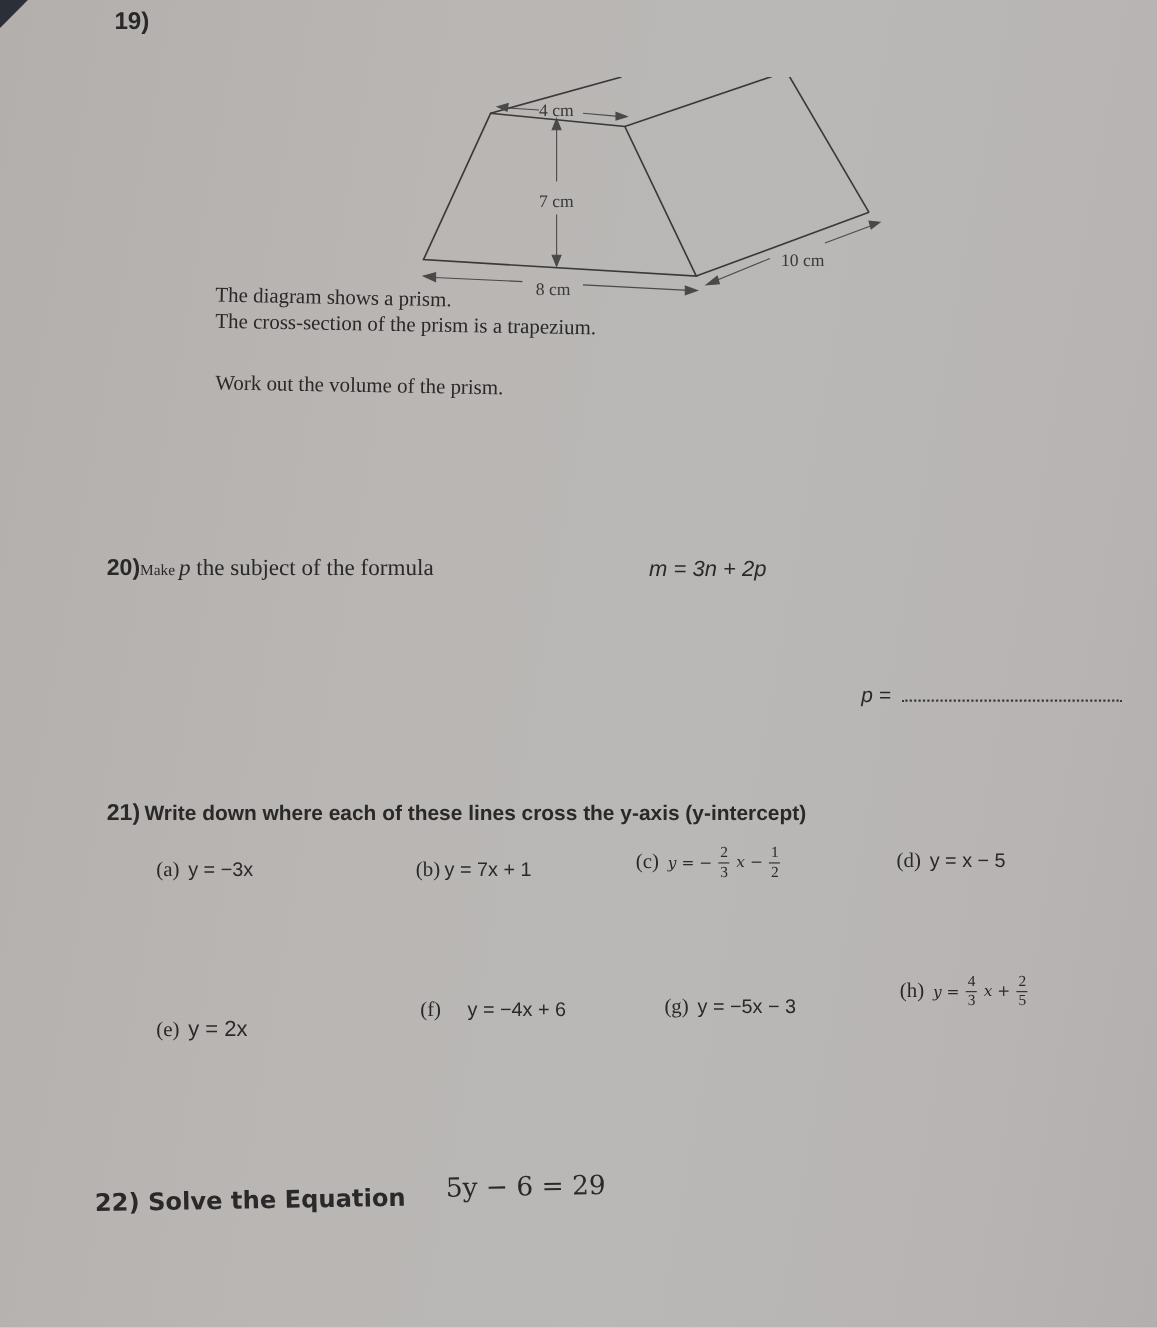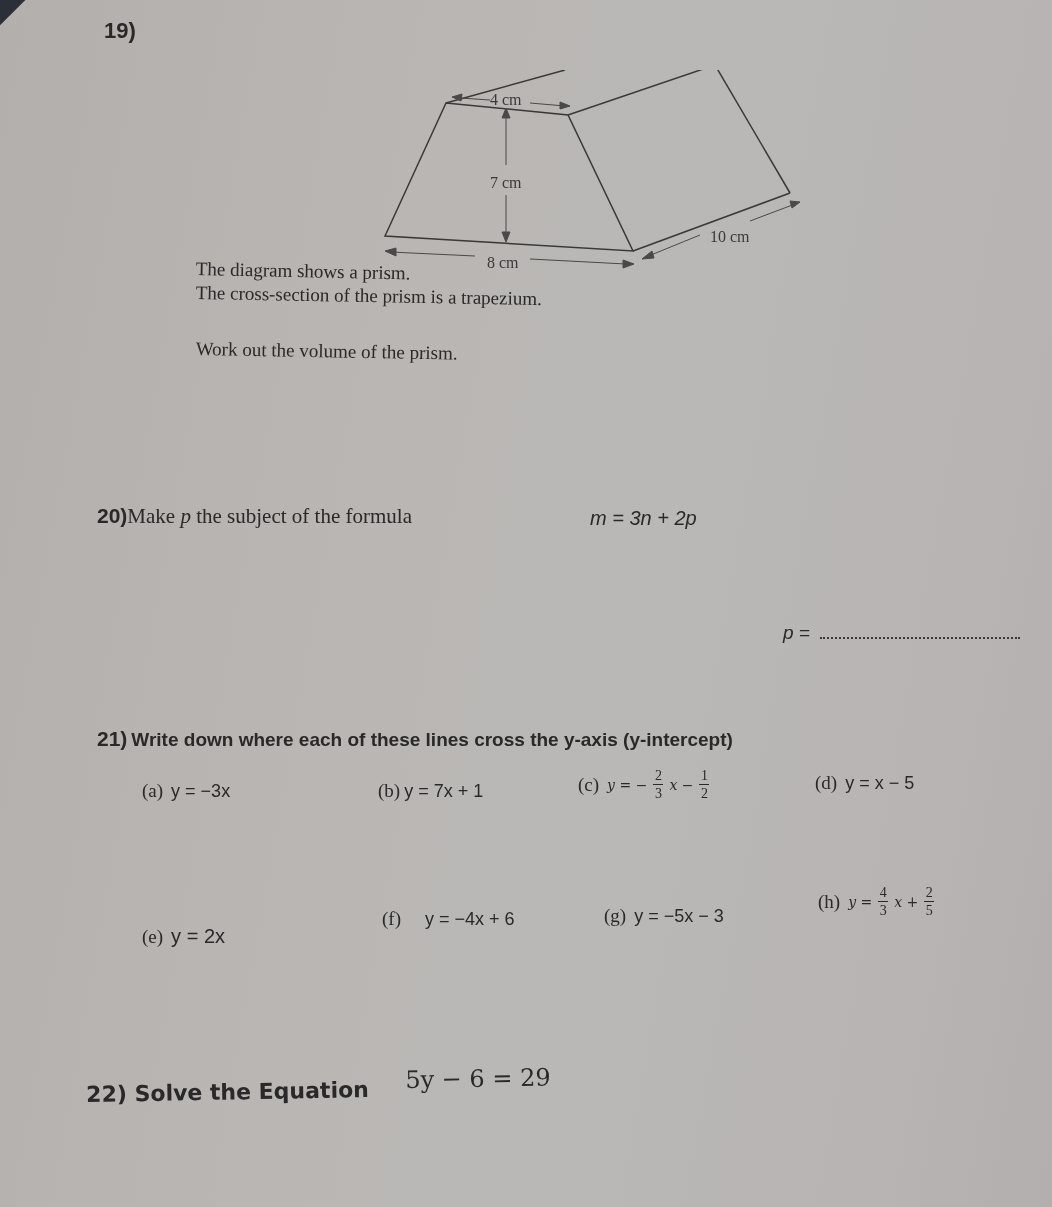--- a/index.html
+++ b/index.html
@@ -22,21 +22,21 @@
   .frac { display: inline-flex; flex-direction: column; align-items: center; vertical-align: middle; font-size: 14px; line-height: 15px; margin: 0 2px; }
   .frac .bar { width: 10px; height: 1px; background: #2a2828; margin: 1px 0; }
   .dots { display: inline-block; border-bottom: 2px dotted #3a3838; width: 200px; height: 2px; vertical-align: baseline; margin-left: 10px; }
   svg.prism { position: absolute; left: 370px; top: 70px; }
 </style>
 </head>
 <body>
 
 <div class="corner-shadow"></div>
 
-<div class="abs qnum-arial" style="left:104px; top:18px;text-align:center;">19)</div>
+<div class="abs qnum-arial" style="left:104px; top:6px;text-align:center;">19)</div>
 
 <svg class="prism" width="450" height="210" viewBox="0 0 450 210">
   <g stroke="#3a3838" stroke-width="1.5" fill="none">
 
     <polygon points="76,33 198,45 263,181 15,166"></polygon>
 
     <line x1="76" y1="33" x2="195" y2="0"></line>
     <line x1="198" y1="45" x2="345" y2="-5"></line>
     <line x1="345" y1="-5" x2="420" y2="123"></line>
     <line x1="263" y1="181" x2="420" y2="123"></line>
@@ -69,21 +69,21 @@
     <text x="117" y="198">8 cm</text>
     <text x="340" y="172">10 cm</text>
   </g>
 </svg>
 
 <div class="abs serif" style="left:196px; top:258px; transform:rotate(1.2deg); transform-origin:left top;">The diagram shows a prism.</div>
 <div class="abs serif" style="left:196px; top:282px; transform:rotate(1deg); transform-origin:left top;">The cross-section of the prism is a trapezium.</div>
 <div class="abs serif" style="left:196px; top:338px; transform:rotate(1deg); transform-origin:left top;">Work out the volume of the prism.</div>
 
 <div class="abs" style="left:97px; top:504px;">
-  <span class="qnum-arial" style="font-size:21px;">20)</span><span class="cond" style="font-size:21px;">Make </span><span class="cond" style="font-style:italic; font-size:21px;">p</span><span class="cond" style="font-size:21px;"> the subject of the formula</span>
+  <span class="qnum-arial" style="font-size:21px;">20)</span><span class="cond" style="font-size:14px;">Make </span><span class="cond" style="font-style:italic; font-size:21px;">p</span><span class="cond" style="font-size:21px;"> the subject of the formula</span>
 </div>
 <div class="abs sans-cond" style="left:590px; top:507px; font-style:italic; font-size:20px;">m = 3n + 2p</div>
 <div class="abs" style="left:783px; top:622px;">
   <span class="sans-cond" style="font-style:italic; font-size:19px;">p =</span><span class="dots"></span>
 </div>
 
 <div class="abs" style="left:97px; top:727px;">
   <span class="qnum-arial" style="font-size:21px;">21)</span>
   <span class="cond" style="font-weight:bold; font-size:19px; font-family:'Liberation Sans', sans-serif;">Write down where each of these lines cross the y-axis (y-intercept)</span>
 </div>

